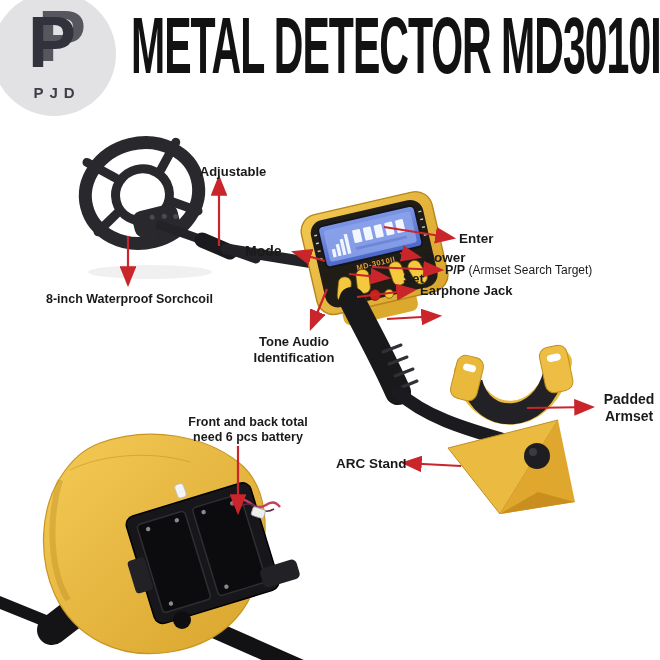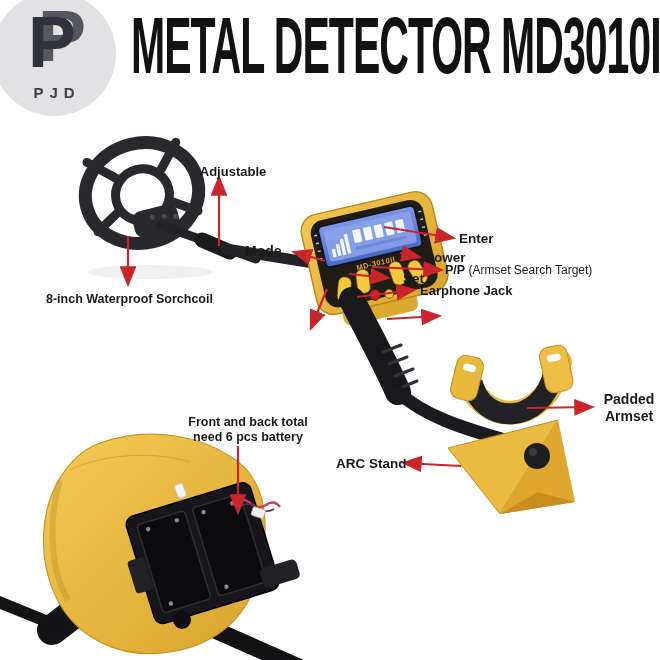--- a/index.html
+++ b/index.html
@@ -212,20 +212,24 @@
   </div>
   <div class="lbl" id="lbl-sorchcoil">8-inch Waterproof Sorchcoil</div>
   <div class="lbl" id="lbl-mode">Mode</div>
   <div class="lbl" id="lbl-enter">Enter</div>
   <div class="lbl" id="lbl-power">Power</div>
   <div class="lbl" id="lbl-pp">
     <span>P/P</span><span class="rest"> (Armset Search Target)</span>
   </div>
   <div class="lbl" id="lbl-set">Set</div>
   <div class="lbl" id="lbl-earphone">Earphone Jack</div>
+  <div class="lbl ctr" id="lbl-tone">
+    <div>Tone Audio</div>
+    <div>Identification</div>
+  </div>
   <div class="lbl ctr" id="lbl-cushioned">
   </div>
   <div class="lbl ctr" id="lbl-padded">
     <div>Padded</div>
     <div>Armset</div>
   </div>
   <div class="lbl" id="lbl-arc">ARC Stand</div>
   <div class="lbl ctr" id="lbl-battery">
     <div>Front and back total</div>
     <div>need 6 pcs battery</div>

